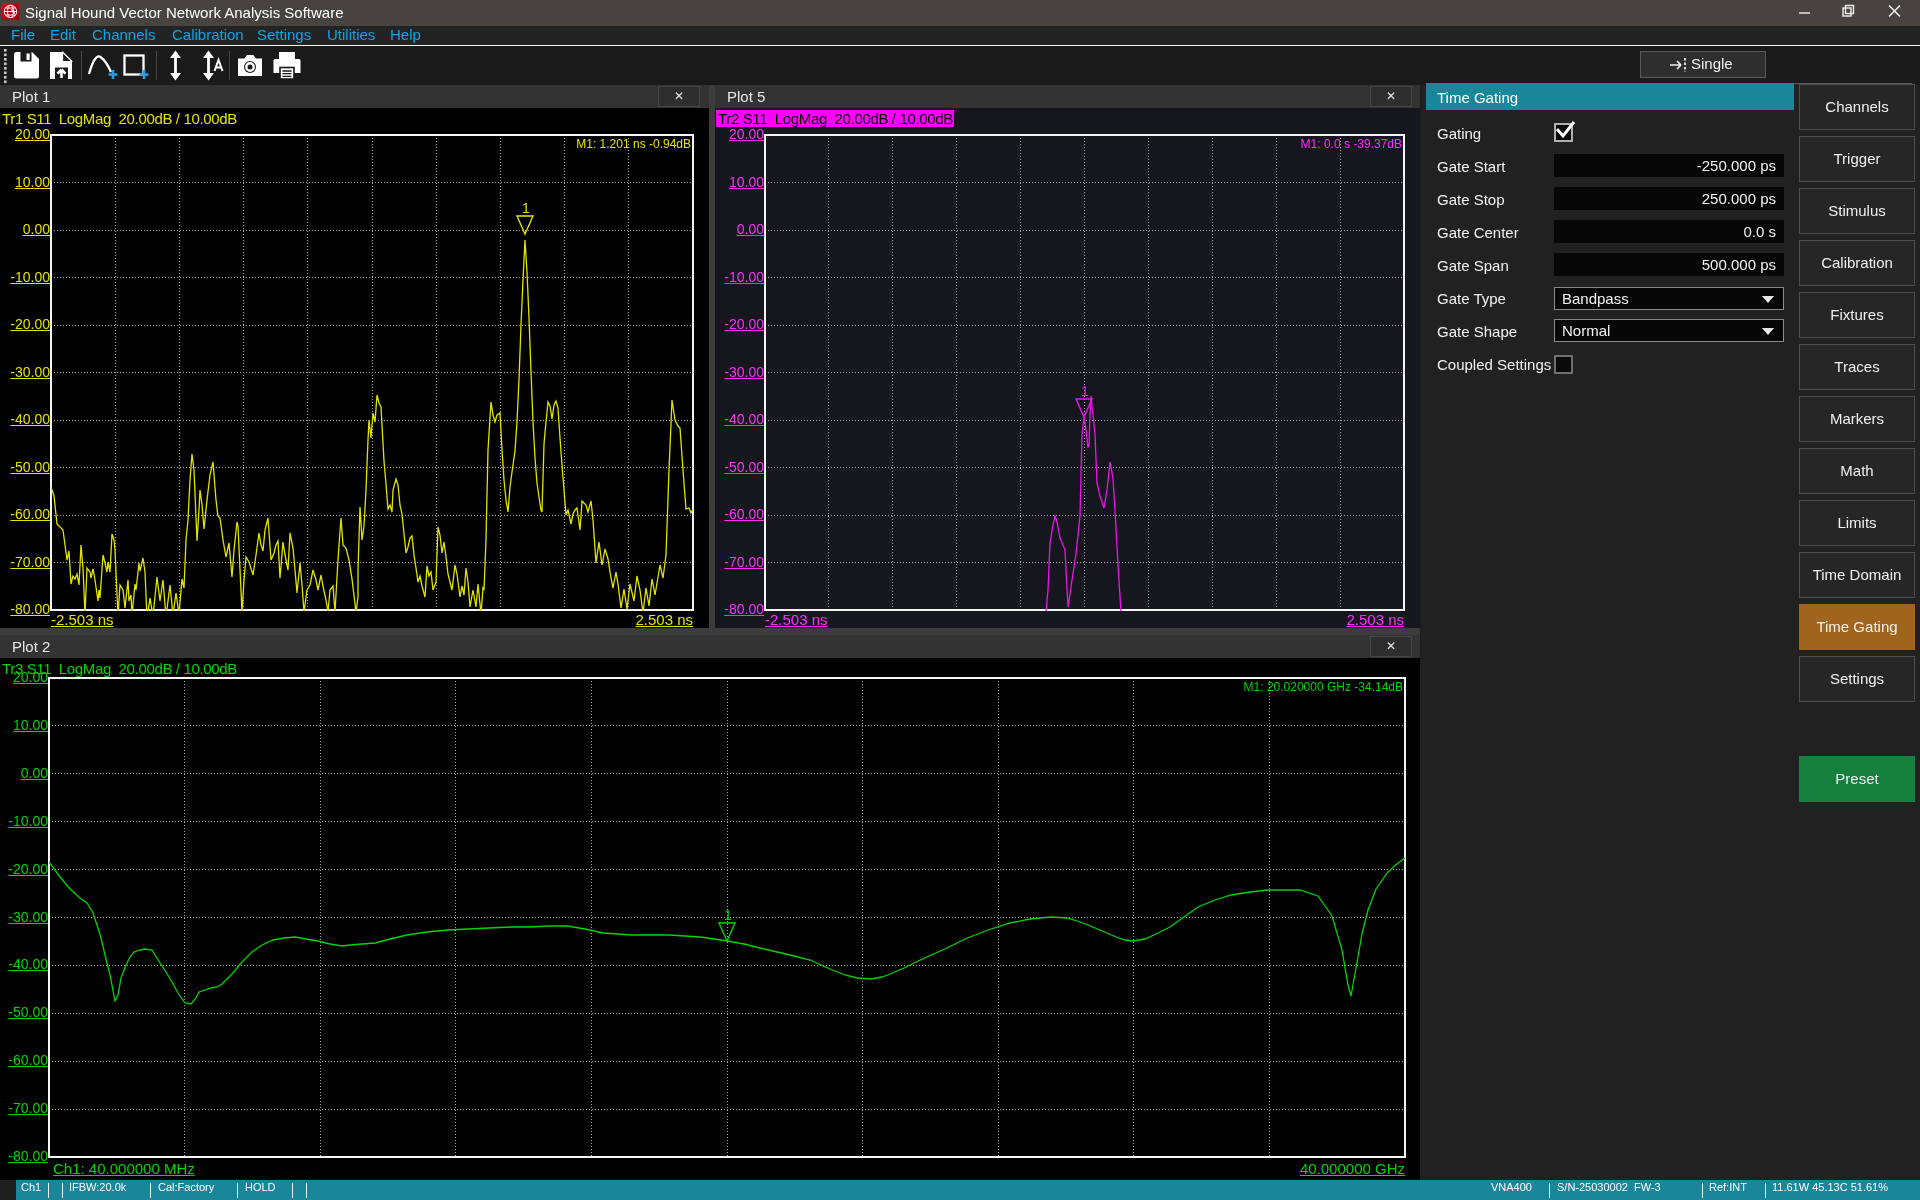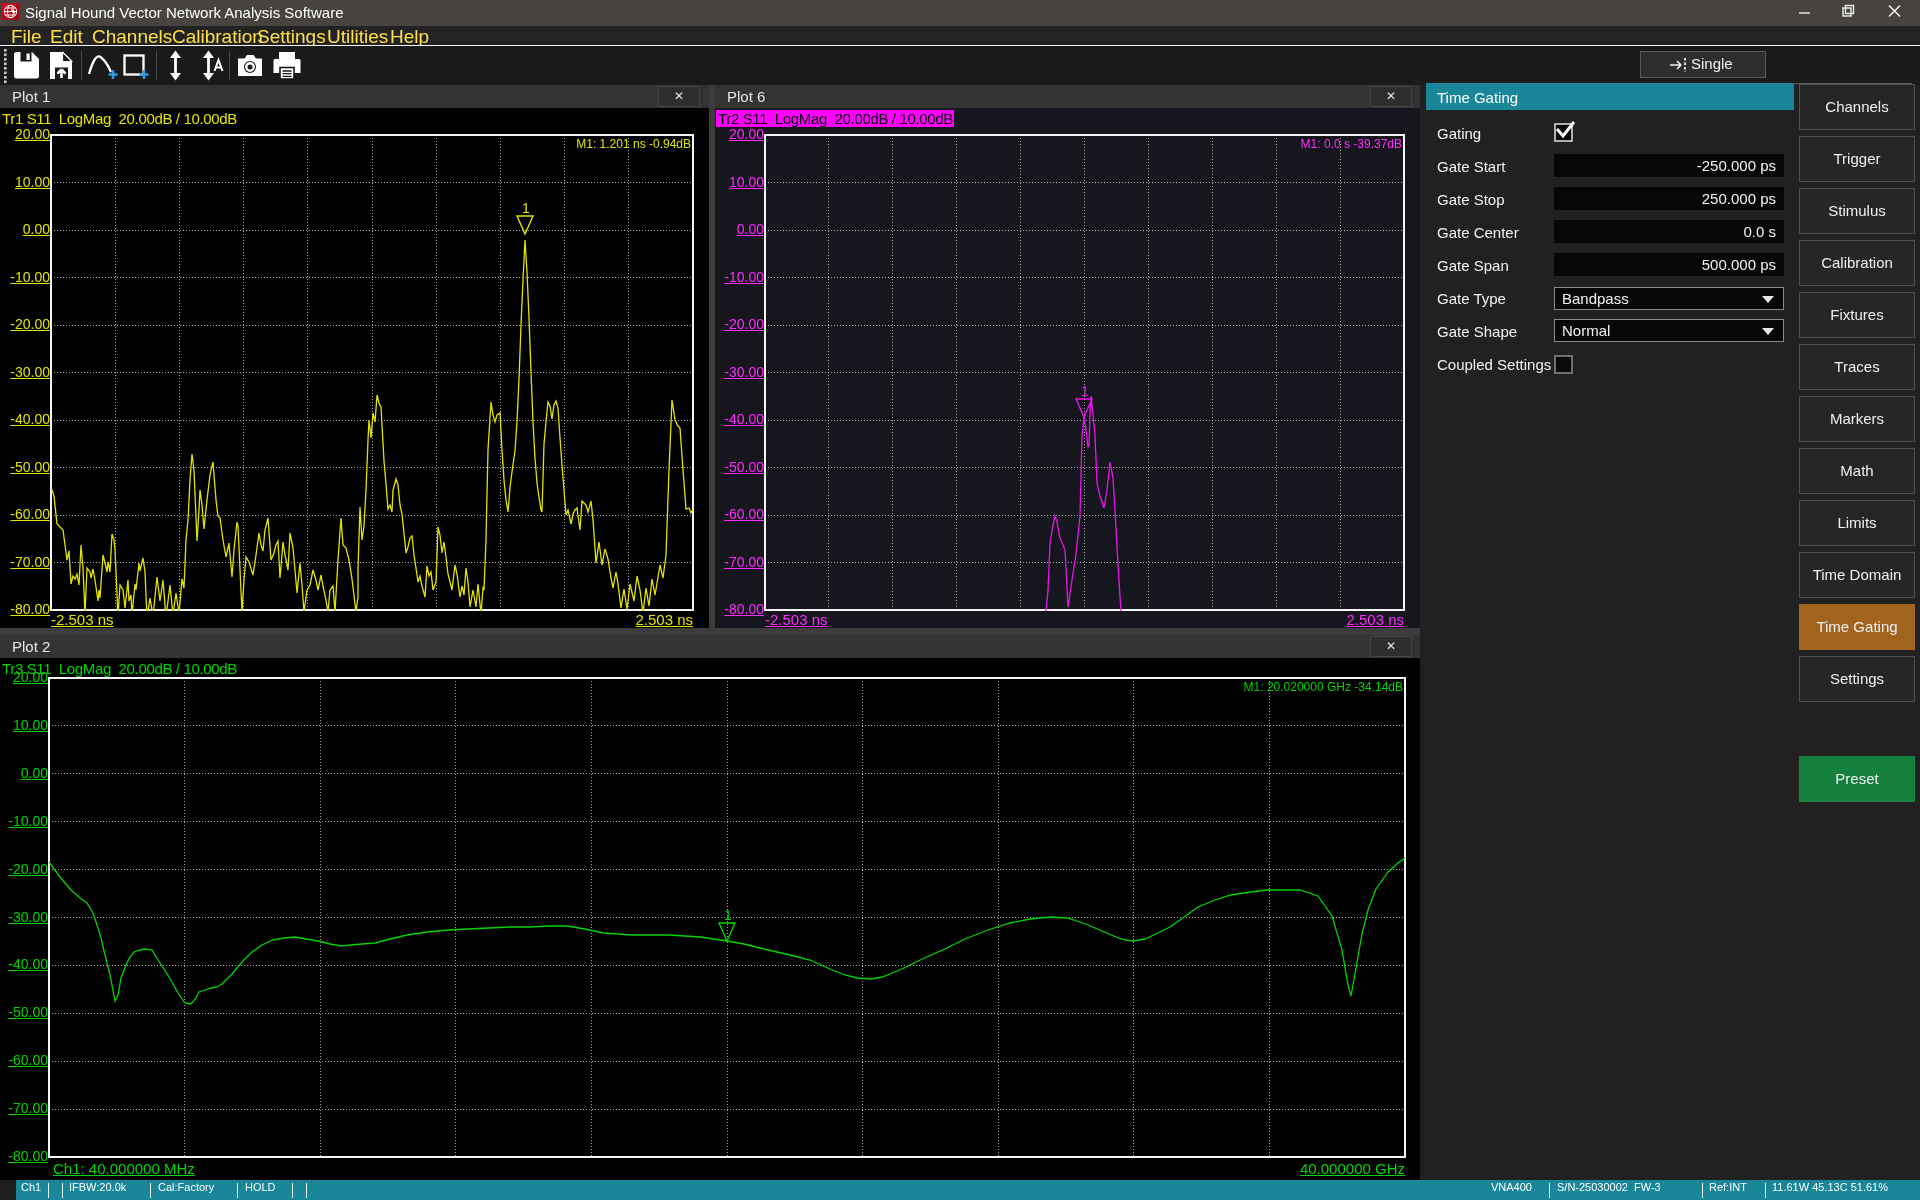--- a/index.html
+++ b/index.html
@@ -1,21 +1,21 @@
 <!DOCTYPE html>
 <html><head><meta charset="utf-8">
 <style>
 * { margin:0; padding:0; box-sizing:border-box; }
 html,body { width:1920px; height:1200px; overflow:hidden; background:#1e1e1e;
   font-family:"Liberation Sans", sans-serif; -webkit-font-smoothing:antialiased; }
 #app { position:absolute; left:0; top:0; width:1920px; height:1200px; }
 .titlebar { position:absolute; left:0; top:0; width:1920px; height:26px; background:#474440; color:#ffffff; font-size:15px; }
 .titlebar .ttl { position:absolute; left:25px; top:4px; }
 .appicon { position:absolute; left:2px; top:3px; width:17px; height:17px; }
-.menubar { position:absolute; left:0; top:26px; width:1920px; height:19px; background:#232323; color:#fde047; font-size:19px; }
+.menubar { position:absolute; left:0; top:26px; width:1920px; height:19px; background:#232323; color:#0ea5e9; font-size:15px; }
 .menubar span { position:absolute; top:0px; }
 .sepline { position:absolute; left:0; top:45px; width:1920px; height:1px; background:#f5f5f5; }
 .toolbar { position:absolute; left:0; top:46px; width:1920px; height:39px; background:#1a1a1a; }
 .plotpanel { position:absolute; background:#000000; }
 .phead { position:absolute; left:0; top:0; width:100%; height:23px; background:#333333; color:#e8e8e8; font-size:15px; }
 .phead .pt { position:absolute; left:12px; top:3px; }
 .pclose { position:absolute; top:1px; width:42px; height:21px; background:#2e2e2e; border:1px solid #454545; color:#e8e8e8; text-align:center; font-size:12px; line-height:19px; }
 .trlbl { position:absolute; font-size:15px; white-space:nowrap; letter-spacing:-0.35px; }
 .axlbl { position:absolute; font-size:14px; text-align:right;text-decoration:underline; }
 .yel { color:#e3e300; }
@@ -197,21 +197,21 @@
 <div class="axlbl yel" style="right:1870px;top:458.5px">-50.00</div>
 <div class="axlbl yel" style="right:1870px;top:506.0px">-60.00</div>
 <div class="axlbl yel" style="right:1870px;top:553.5px">-70.00</div>
 <div class="axlbl yel" style="right:1870px;top:601.0px">-80.00</div>
 <div class="m1 yel" style="right:1229px;top:137px;">M1: 1.201 ns -0.94dB</div>
 <div class="axlbl yel" style="left:51px;top:611px;text-align:left;font-size:15px;">-2.503 ns</div>
 <div class="axlbl yel" style="right:1227px;top:611px;font-size:15px;">2.503 ns</div>
 
 <div class="plotpanel" style="left:715px;top:85px;width:705px;height:543px;background:#16161e;">
   <div class="phead">
-        <span class="pt">Plot 6</span>
+        <span class="pt">Plot 5</span>
         <div class="pclose" style="left:655px;">✕</div>
       </div>
   <div style="position:absolute;left:1px;top:25px;width:238px;height:17px;background:#ff00ff;"></div>
   <div class="trlbl" style="left:3px;top:25px;color:#000000;">Tr2 S11&nbsp;&nbsp;LogMag&nbsp;&nbsp;20.00dB / 10.00dB</div>
 </div>
 <svg width="705" height="543" viewBox="715 85 705 543" style="position:absolute;left:715px;top:85px;" shape-rendering="crispEdges">
   <line x1="828.9" y1="135" x2="828.9" y2="610" class="gl"></line>
 <line x1="892.8" y1="135" x2="892.8" y2="610" class="gl"></line>
 <line x1="956.7" y1="135" x2="956.7" y2="610" class="gl"></line>
 <line x1="1020.6" y1="135" x2="1020.6" y2="610" class="gl"></line>

